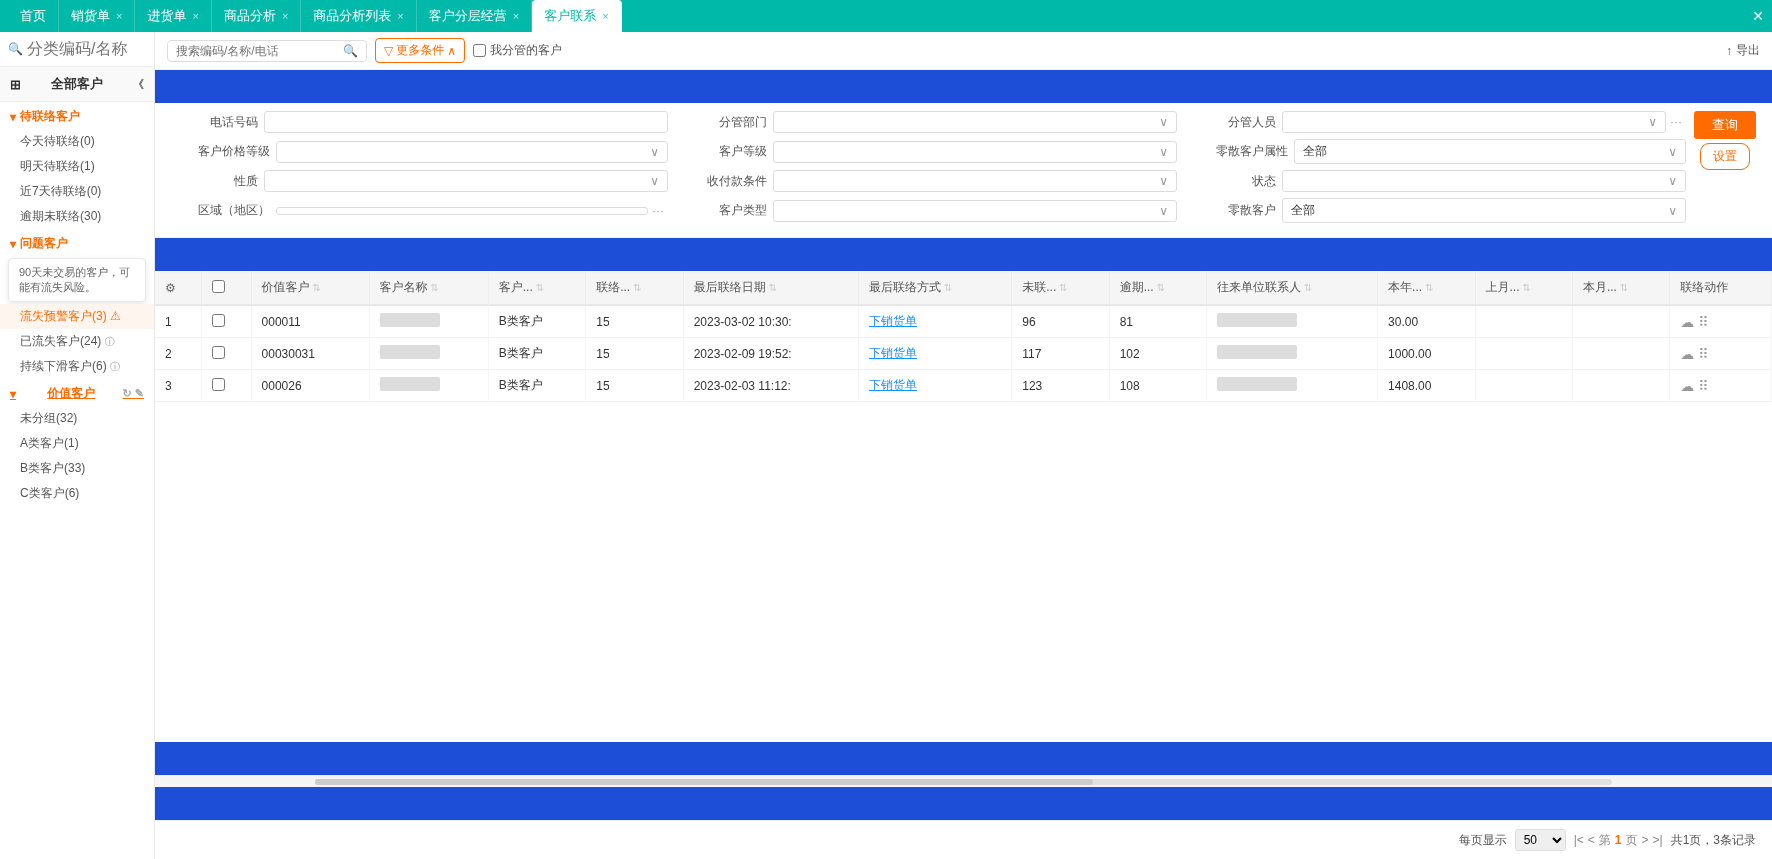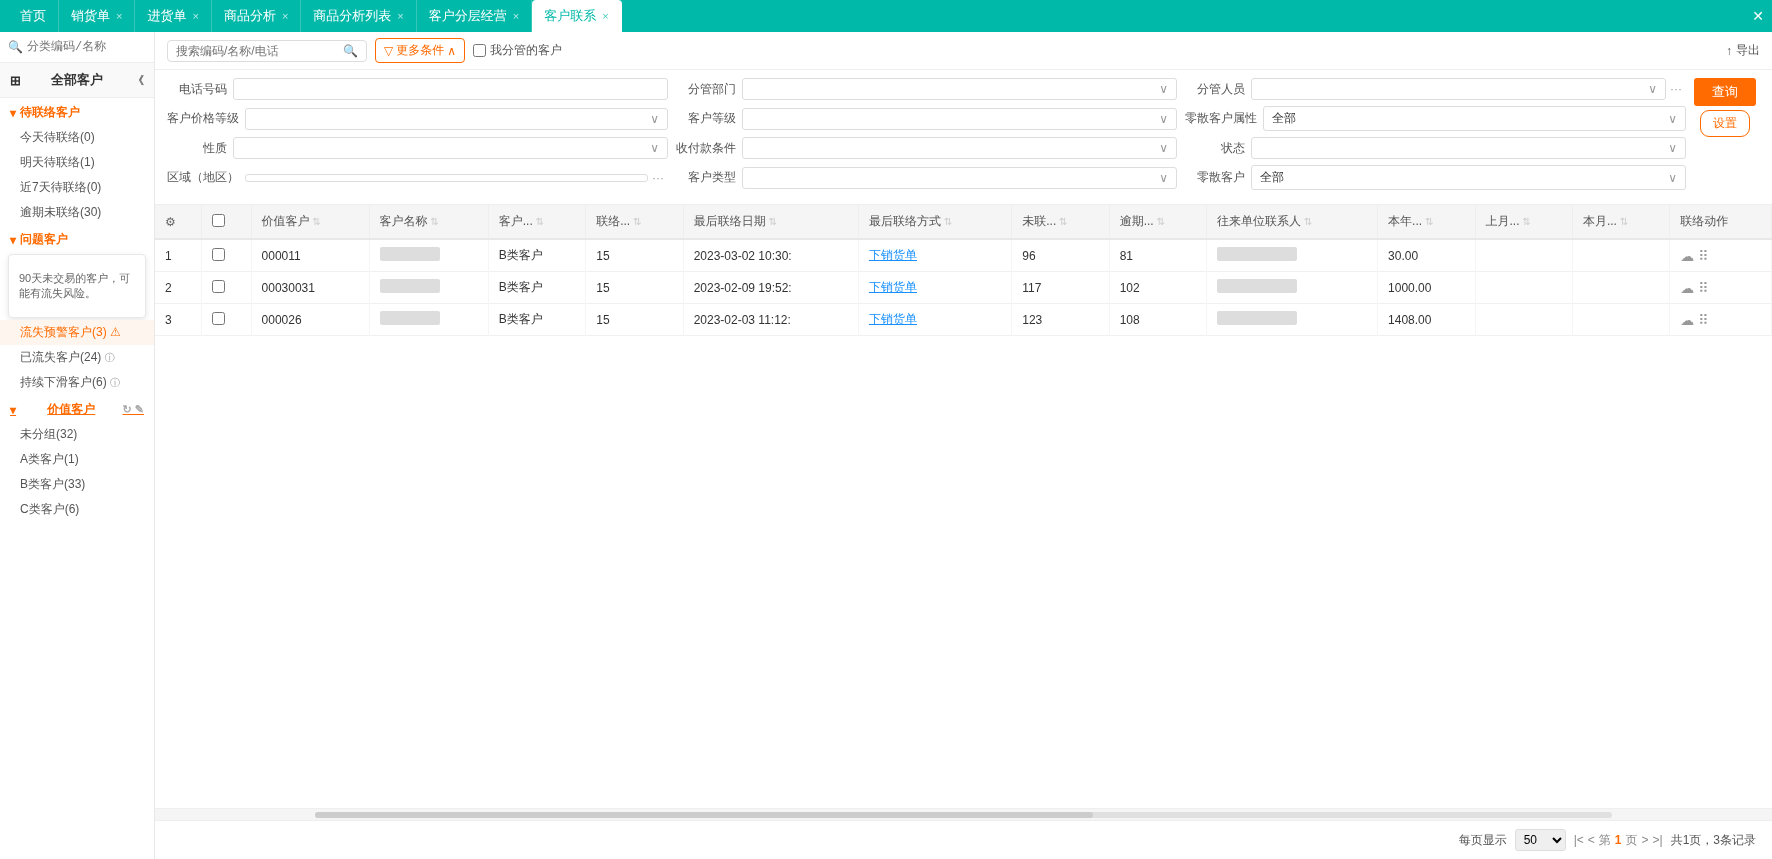--- a/index.html
+++ b/index.html
@@ -57,24 +57,23 @@
     }
     .sidebar-search {
       display: flex;
       align-items: center;
       padding: 8px;
       border-bottom: 1px solid #eee;
     }
     .sidebar-search input {
       border: none;
       outline: none;
-      font-size: 12px;
+      font-size: 16px;
       width: 100%;
       color: #6d28d9;
-      font-family: Liberation Mono, monospace;
     }
     .sidebar-search .search-icon {
       color: #ccc;
       margin-right: 4px;
     }
     .sidebar-all-customers {
       display: flex;
       align-items: center;
       justify-content: space-between;
       padding: 8px 10px;
@@ -107,34 +106,35 @@
       cursor: pointer;
     }
     .sidebar-item.active {
       color: #ff6b00;
       background: #fff5ef;
     }
     .tooltip-box {
       background: #fff;
       border: 1px solid #e8e8e8;
       border-radius: 4px;
-      padding: 16px 10px;
+      padding: 6px 10px;
       font-size: 11px;
       color: #666;
       margin: 2px 8px;
       box-shadow: 0 2px 6px rgba(0,0,0,0.1);
     }
 
     
     .content-area {
       flex: 1;
       display: flex;
       flex-direction: column;
       overflow: hidden;
-      background: #8b5cf6;
+      background: #1d4ed8;
+      gap: 33px;
     }
 
     
     .toolbar {
       display: flex;
       align-items: center;
       padding: 6px 12px;
       background: #fff;
       border-bottom: 1px solid #eee;
       gap: 8px;
@@ -205,20 +205,21 @@
       flex: 1;
       min-width: 0;
     }
     .filter-label {
       font-size: 12px;
       color: #555;
       white-space: nowrap;
       margin-right: 6px;
       min-width: 60px;
       text-align: right;
+      margin-left: 31px;
     }
     .filter-input {
       border: 1px solid #ddd;
       border-radius: 3px;
       padding: 3px 8px;
       font-size: 12px;
       flex: 1;
       outline: none;
     }
     .filter-select {

